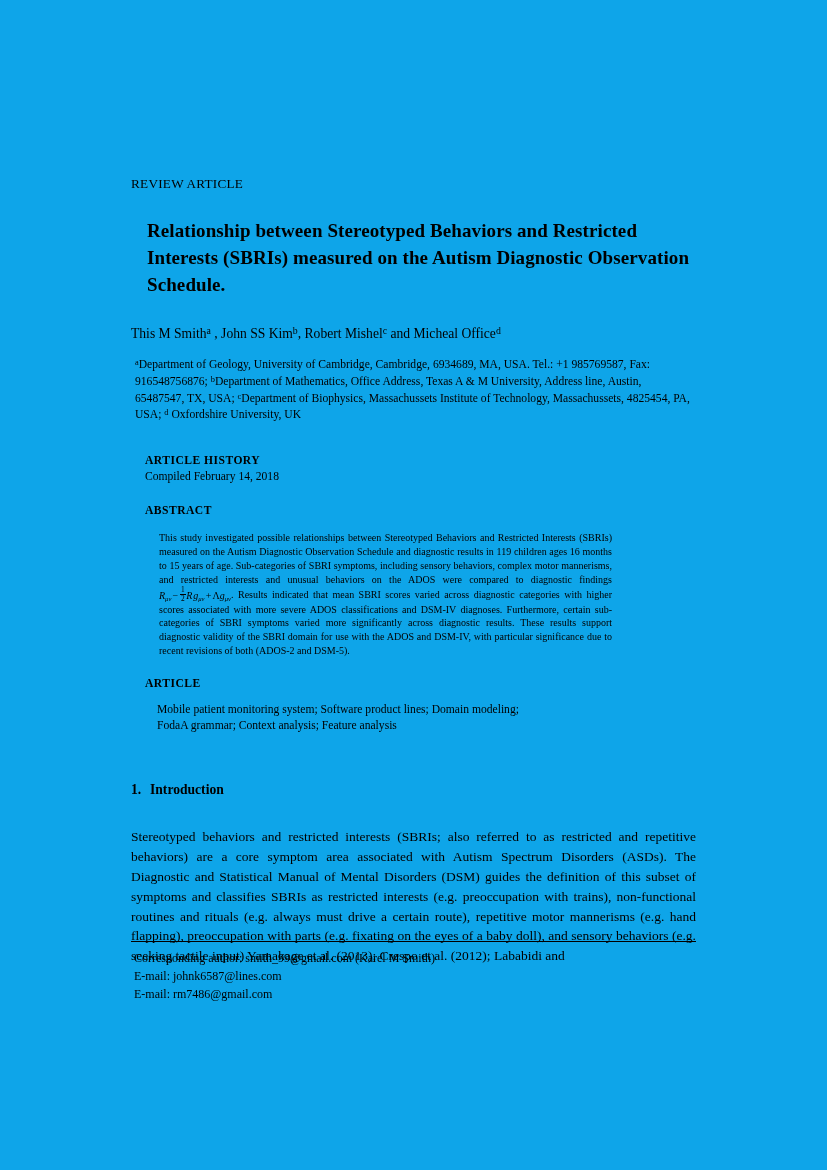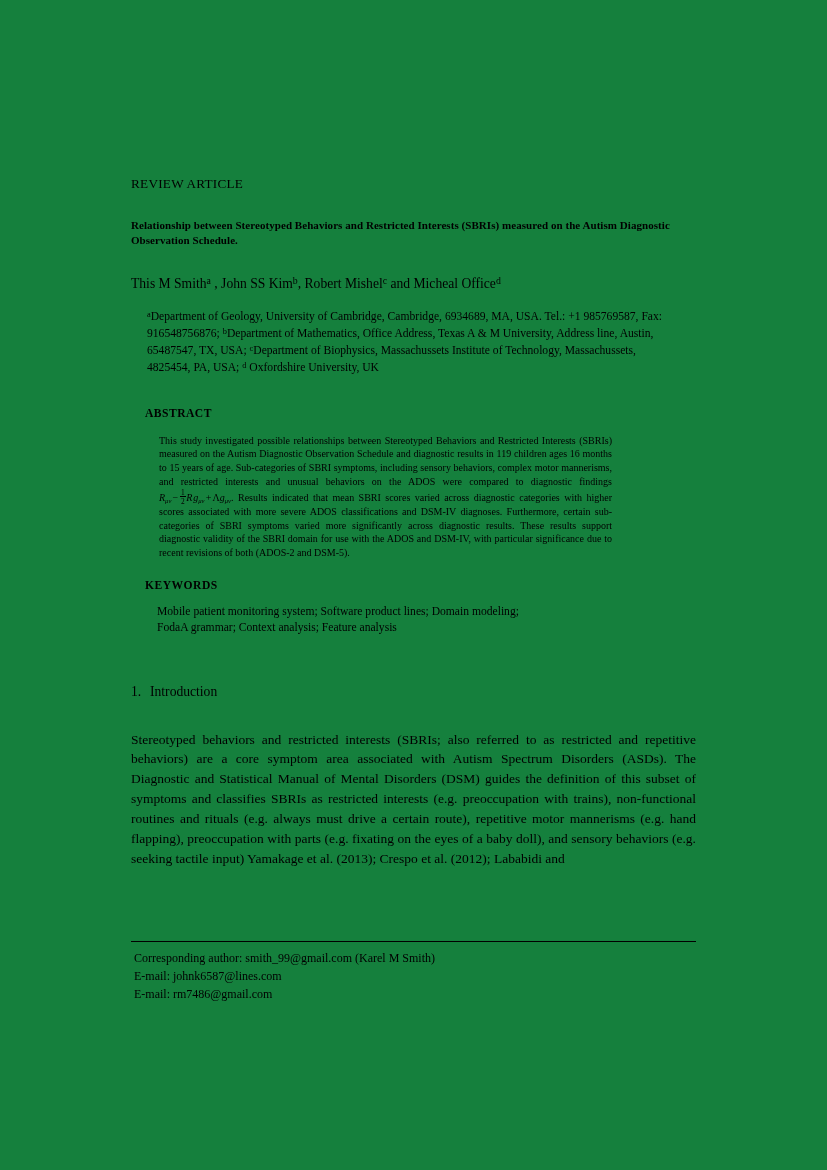--- a/index.html
+++ b/index.html
@@ -10,58 +10,58 @@
   }
   body {
     font-family: "Liberation Serif", "DejaVu Serif", serif;
     color: #000000;
     -webkit-font-smoothing: antialiased;
   }
   .page {
     position: relative;
     width: 827px;
     height: 1170px;
-    background: #15803d;
+    background: #0ea5e9;
     margin: 0 auto;
     overflow: hidden;
   }
   .content {
     position: absolute;
     left: 131px;
     top: 176px;
     width: 565px;
   }
 
   
   .review-label {
     font-size: 13.2px;
     letter-spacing: 0.02em;
     line-height: 1.2;
     margin: 0 0 26px 0;
   }
 
   
   .title {
-    font-size: 11px;
+    font-size: 19px;
     font-weight: bold;
     line-height: 1.42;
-    margin: 0 0 26px 0;
+    margin: 0 0 26px 16px;
     letter-spacing: 0.005em;
   }
 
   
   .authors {
     font-size: 13.6px;
     line-height: 1.35;
     margin: 0 0 14px 0;
   }
   .affiliations {
     font-size: 11.6px;
     line-height: 1.45;
-    margin: 16px;
+    margin: 4px;
     text-align: left;
   }
   sup {
     font-size: 0.72em;
     vertical-align: 0.42em;
     line-height: 0;
   }
 
   
   .meta-block {
@@ -126,21 +126,21 @@
   }
   .frac .den {
     display: block;
     padding: 0.035em 0.12em 0;
   }
   .op { font-style: normal; padding: 0 0.12em; }
 
   
   .section-head {
     font-size: 13.6px;
-    font-weight: normal;
+    font-weight: bold;
     margin: 47px 0 0 0;
     line-height: 1.3;
   }
   .section-head .num {
     display: inline-block;
     min-width: 19px;
   }
   .body-par {
     font-size: 13.5px;
     line-height: 1.47;
@@ -180,28 +180,32 @@
     <h1 class="title">Relationship between Stereotyped Behaviors and Restricted Interests (SBRIs) measured on the Autism Diagnostic Observation Schedule.</h1>
 
     <div class="authors">
       <span>This M Smith</span><sup>a</sup><span> , </span><span>John SS Kim</span><sup>b</sup><span>, </span><span>Robert Mishel</span><sup>c</sup><span> and </span><span>Micheal Office</span><sup>d</sup>
     </div>
 
     <div class="affiliations"><sup>a</sup><span>Department of Geology, University of Cambridge, Cambridge, 6934689, MA, USA. Tel.: +1 985769587, Fax: 916548756876;</span> <sup>b</sup><span>Department of Mathematics, Office Address, Texas A &amp; M University, Address line, Austin, 65487547, TX, USA;</span> <sup>c</sup><span>Department of Biophysics, Massachussets Institute of Technology, Massachussets, 4825454, PA, USA;</span> <sup>d</sup><span> Oxfordshire University, UK</span></div>
 
     <div class="meta-block">
 
+      <div class="meta-group">
+        <div class="meta-head">ARTICLE HISTORY</div>
+        <div class="meta-line">Compiled February 14, 2018</div>
+      </div>
 
       <div class="meta-group">
         <div class="meta-head">ABSTRACT</div>
         <p class="abstract-body"><span>This study investigated possible relationships between Stereotyped Behaviors and Restricted Interests (SBRIs) measured on the Autism Diagnostic Observation Schedule and diagnostic results in 119 children ages 16 months to 15 years of age. Sub-categories of SBRI symptoms, including sensory behaviors, complex motor mannerisms, and restricted interests and unusual behaviors on the ADOS were compared to diagnostic findings </span><span class="math"><span>R</span><sub>μν</sub><span class="op">−</span><span class="frac"><span class="num">1</span><span class="den">2</span></span><span>R</span> <span>g</span><sub>μν</sub><span class="op">+</span><span class="up">Λ</span><span>g</span><sub>μν</sub></span><span>. Results indicated that mean SBRI scores varied across diagnostic categories with higher scores associated with more severe ADOS classifications and DSM-IV diagnoses. Furthermore, certain sub-categories of SBRI symptoms varied more significantly across diagnostic results. These results support diagnostic validity of the SBRI domain for use with the ADOS and DSM-IV, with particular significance due to recent revisions of both (ADOS-2 and DSM-5).</span></p>
       </div>
 
       <div class="meta-group">
-        <div class="meta-head">KEYWORDS</div>
+        <div class="meta-head">ARTICLE</div>
         <div class="keywords-body">
           <div>Mobile patient monitoring system; Software product lines; Domain modeling;</div>
           <div>FodaA grammar; Context analysis; Feature analysis</div>
         </div>
       </div>
 
     </div>
 
     <h2 class="section-head"><span class="num">1.</span><span>Introduction</span></h2>
 

